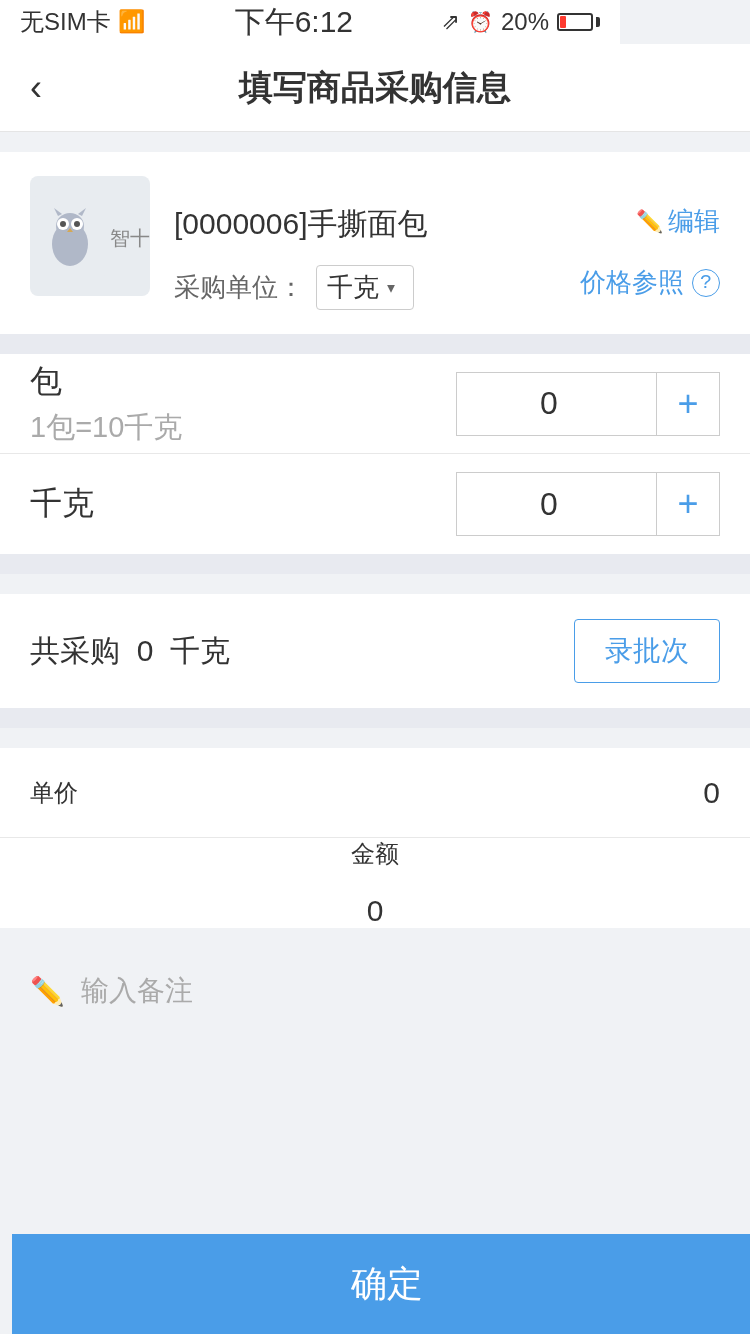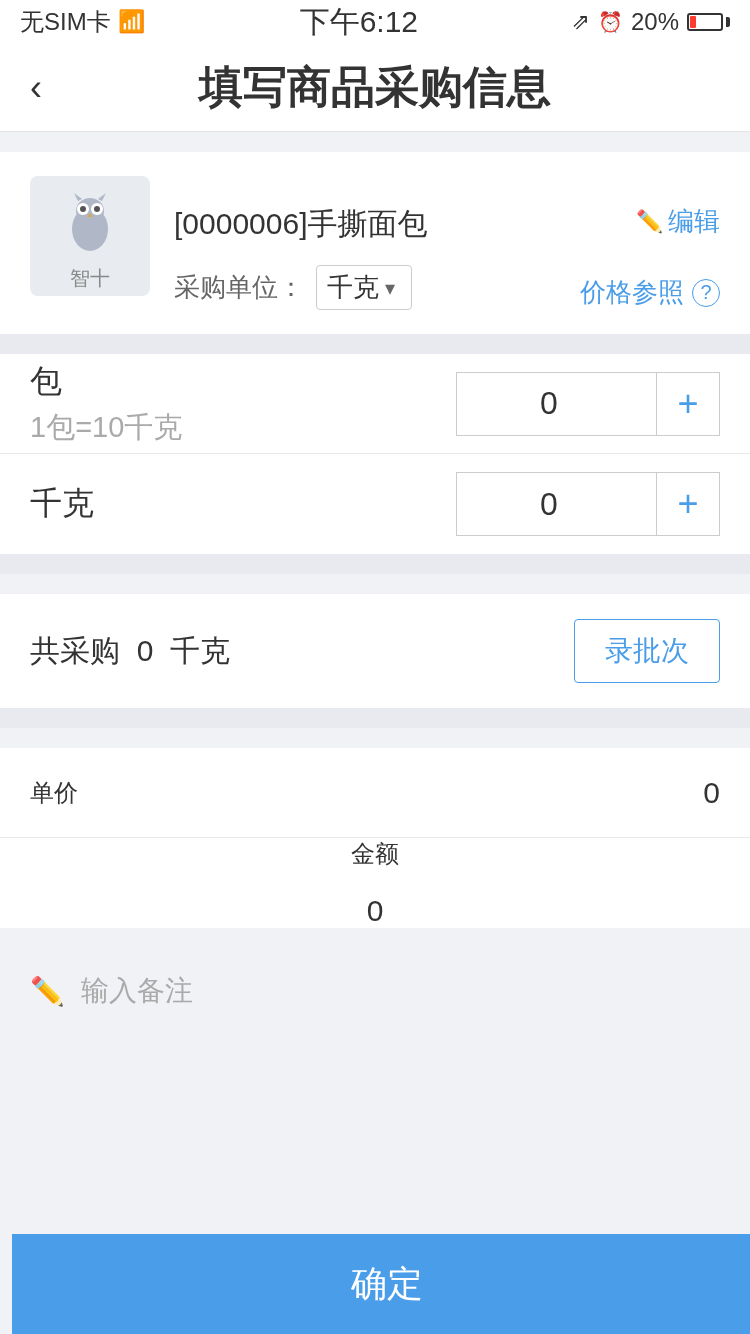--- a/index.html
+++ b/index.html
@@ -8,21 +8,21 @@
       width: 750px;
       min-height: 1334px;
       font-family: -apple-system, 'PingFang SC', 'Helvetica Neue', sans-serif;
       background: #f0f2f5;
       font-size: 28px;
       color: #333;
     }
 
     
     .status-bar {
-      width: 750px;
+      width: 620px;
       height: 44px;
       background: #fff;
       display: flex;
       align-items: center;
       justify-content: space-between;
       padding: 0 20px;
       font-size: 24px;
       color: #333;
     }
     .status-left { display: flex; align-items: center; gap: 8px; }
@@ -62,21 +62,21 @@
       justify-content: center;
       position: relative;
       border-bottom: 1px solid #e5e5e5;
     }
     .nav-back {
       position: absolute; left: 30px;
       font-size: 36px; color: #333;
       cursor: pointer;
     }
     .nav-title {
-      font-size: 44px;
+      font-size: 34px;
       font-weight: 600;
       color: #333;
     }
 
     
     .product-card {
       background: #fff;
       margin-top: 20px;
       padding: 24px 30px;
       display: flex;
@@ -89,21 +89,21 @@
       background: #e8ecf0;
       border-radius: 8px;
       display: flex;
       align-items: center;
       justify-content: center;
       flex-shrink: 0;
       overflow: hidden;
     }
     .product-image-inner {
       display: flex;
-      flex-direction: column;
+      flex-direction: row;
       align-items: center;
       color: #999;
       font-size: 20px;
     }
     .product-info {
       flex: 1;
     }
     .product-title-row {
       display: flex;
       justify-content: space-between;
@@ -121,22 +121,23 @@
       font-size: 26px;
       display: flex;
       align-items: center;
       gap: 4px;
       cursor: pointer;
       white-space: nowrap;
     }
     .edit-icon { font-size: 22px; }
     .product-unit-row {
       display: flex;
-      align-items: flex-end;
-      justify-content: space-between;
+      align-items: flex-start;
+      justify-content: space-between;
+      font-family: Liberation Mono, monospace;
     }
     .unit-label { font-size: 26px; color: #666; margin-right: 12px; }
     .unit-select {
       border: 1px solid #ccc;
       border-radius: 4px;
       padding: 4px 16px 4px 10px;
       font-size: 26px;
       color: #333;
       background: #fff;
       display: inline-flex;

